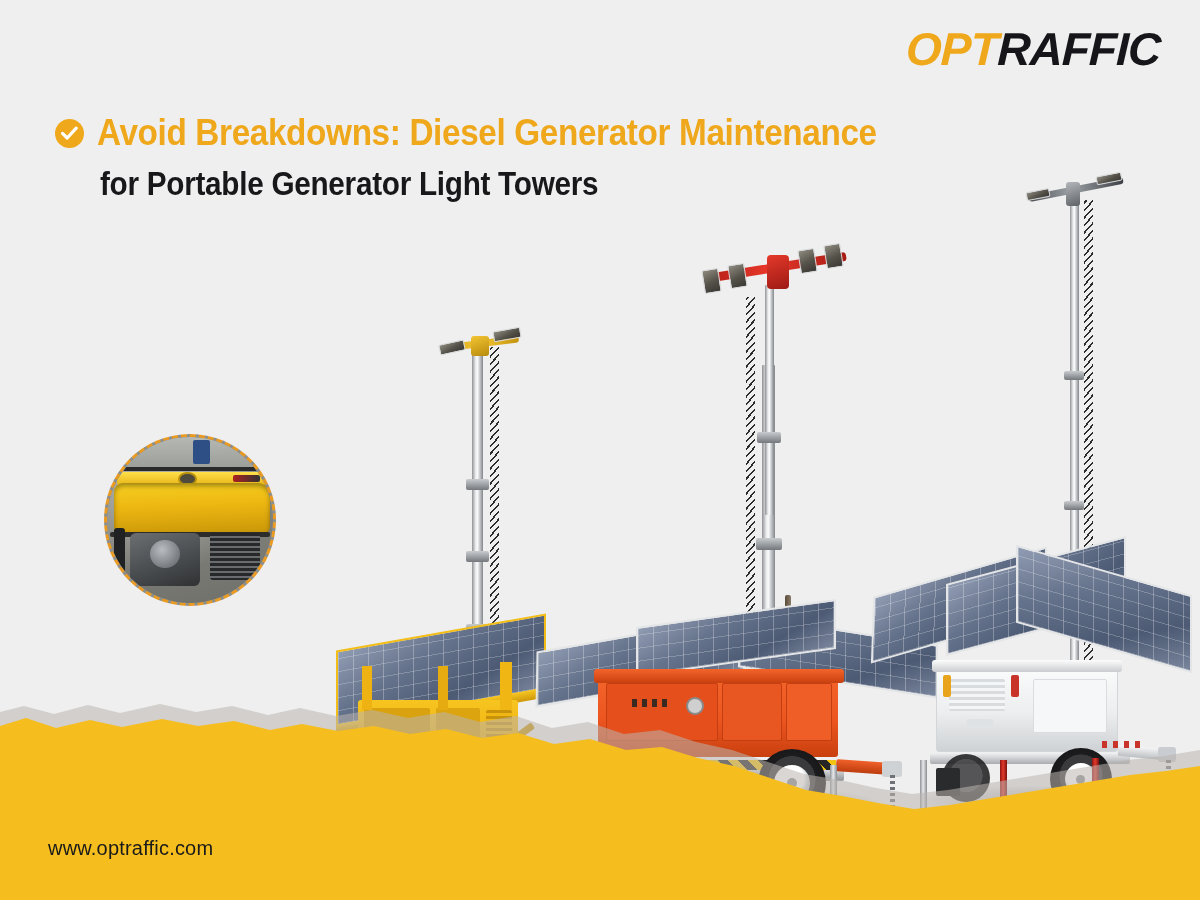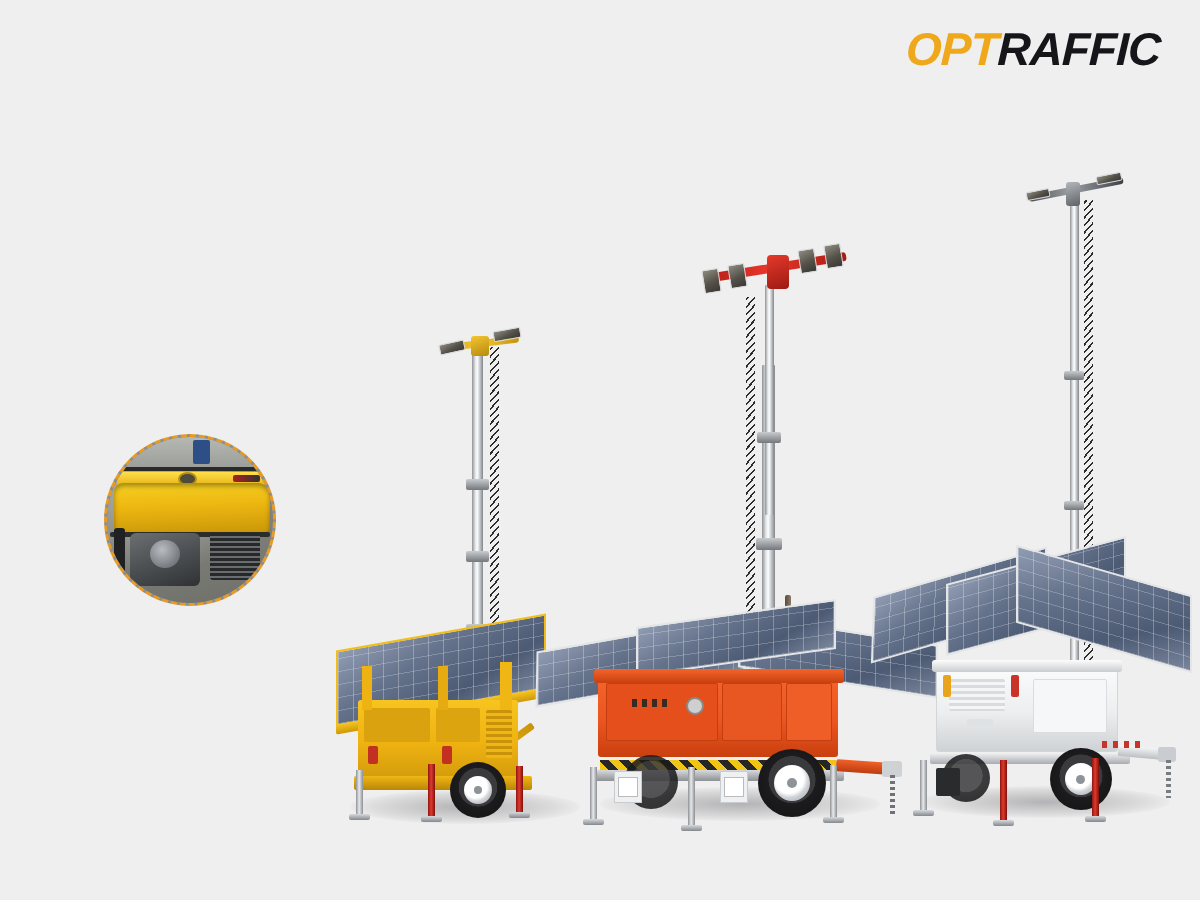--- a/index.html
+++ b/index.html
@@ -92,20 +92,31 @@
 </head>
 <body>
 
 <div id="banner">
 
   <div id="logo">
     <span class="opt">OPT</span>
       <span class="raffic">RAFFIC</span>
   </div>
 
+  <div id="headline">
+    <div class="hl-row1">
+      <div id="check-badge">
+        <svg width="17" height="15" viewBox="0 0 17 15" aria-hidden="true">
+          <path d="M1.5 7.4 L6.2 12 L15.2 2.2" fill="none" stroke="#ffffff" stroke-width="3.2" stroke-linecap="round" stroke-linejoin="round"></path>
+        </svg>
+      </div>
+      <div class="hl-line1">Avoid Breakdowns: Diesel Generator Maintenance</div>
+    </div>
+    <div class="hl-line2">for Portable Generator Light Towers</div>
+  </div>
 
   <div id="inset">
     <div class="photo">
       <div class="asphalt"></div>
       <div class="sky"></div>
       <div class="blue-bit"></div>
       <div class="frame-top"></div>
       <div class="gen-top"></div>
       <div class="cap"></div>
       <div class="panelstrip"></div>
@@ -271,14 +282,29 @@
     <div style="position:absolute;left:56px;bottom:14px;width:24px;height:28px;background:#2a2b2d;border-radius:2px;"></div>
 
     <div class="outrig" style="left:40px;bottom:-4px;height:54px;"></div>
     <div class="foot" style="left:33px;bottom:-6px;width:21px;"></div>
     <div class="outrig red" style="left:120px;bottom:-14px;height:64px;"></div>
     <div class="foot" style="left:113px;bottom:-16px;width:21px;"></div>
     <div class="outrig red" style="left:212px;bottom:-10px;height:62px;"></div>
     <div class="foot" style="left:205px;bottom:-12px;width:21px;"></div>
   </div>
 
+  <div id="torn">
+    <svg viewBox="0 0 1200 200" preserveAspectRatio="none" aria-hidden="true">
+
+      <path d="M0,12 L24,6 54,14 88,5 120,13 160,4 196,12 232,6 268,15 300,8 336,16 372,10
+           408,18 444,12 480,22 516,16 552,28 588,22 624,34 660,30 696,42 732,50 768,62
+           804,74 840,80 876,88 912,94 948,90 984,84 1020,78 1056,72 1092,66 1128,60 1164,56 1200,50
+           L1200,200 L0,200 Z" fill="#b9b4ae" opacity="0.55"></path>
+
+      <path d="M0,26 L26,18 56,28 90,20 122,27 162,19 198,26 234,21 270,30 302,24 338,31 374,26
+           410,34 446,29 482,38 518,33 554,44 590,39 626,50 662,47 698,58 734,66 770,78
+           806,90 842,96 878,103 914,109 950,105 986,99 1022,93 1058,87 1094,81 1130,75 1166,71 1200,66
+           L1200,200 L0,200 Z" fill="#F5BE1E"></path>
+    </svg>
+    <div id="url">www.optraffic.com</div>
+  </div>
 
 </div>
 
 </body></html>

